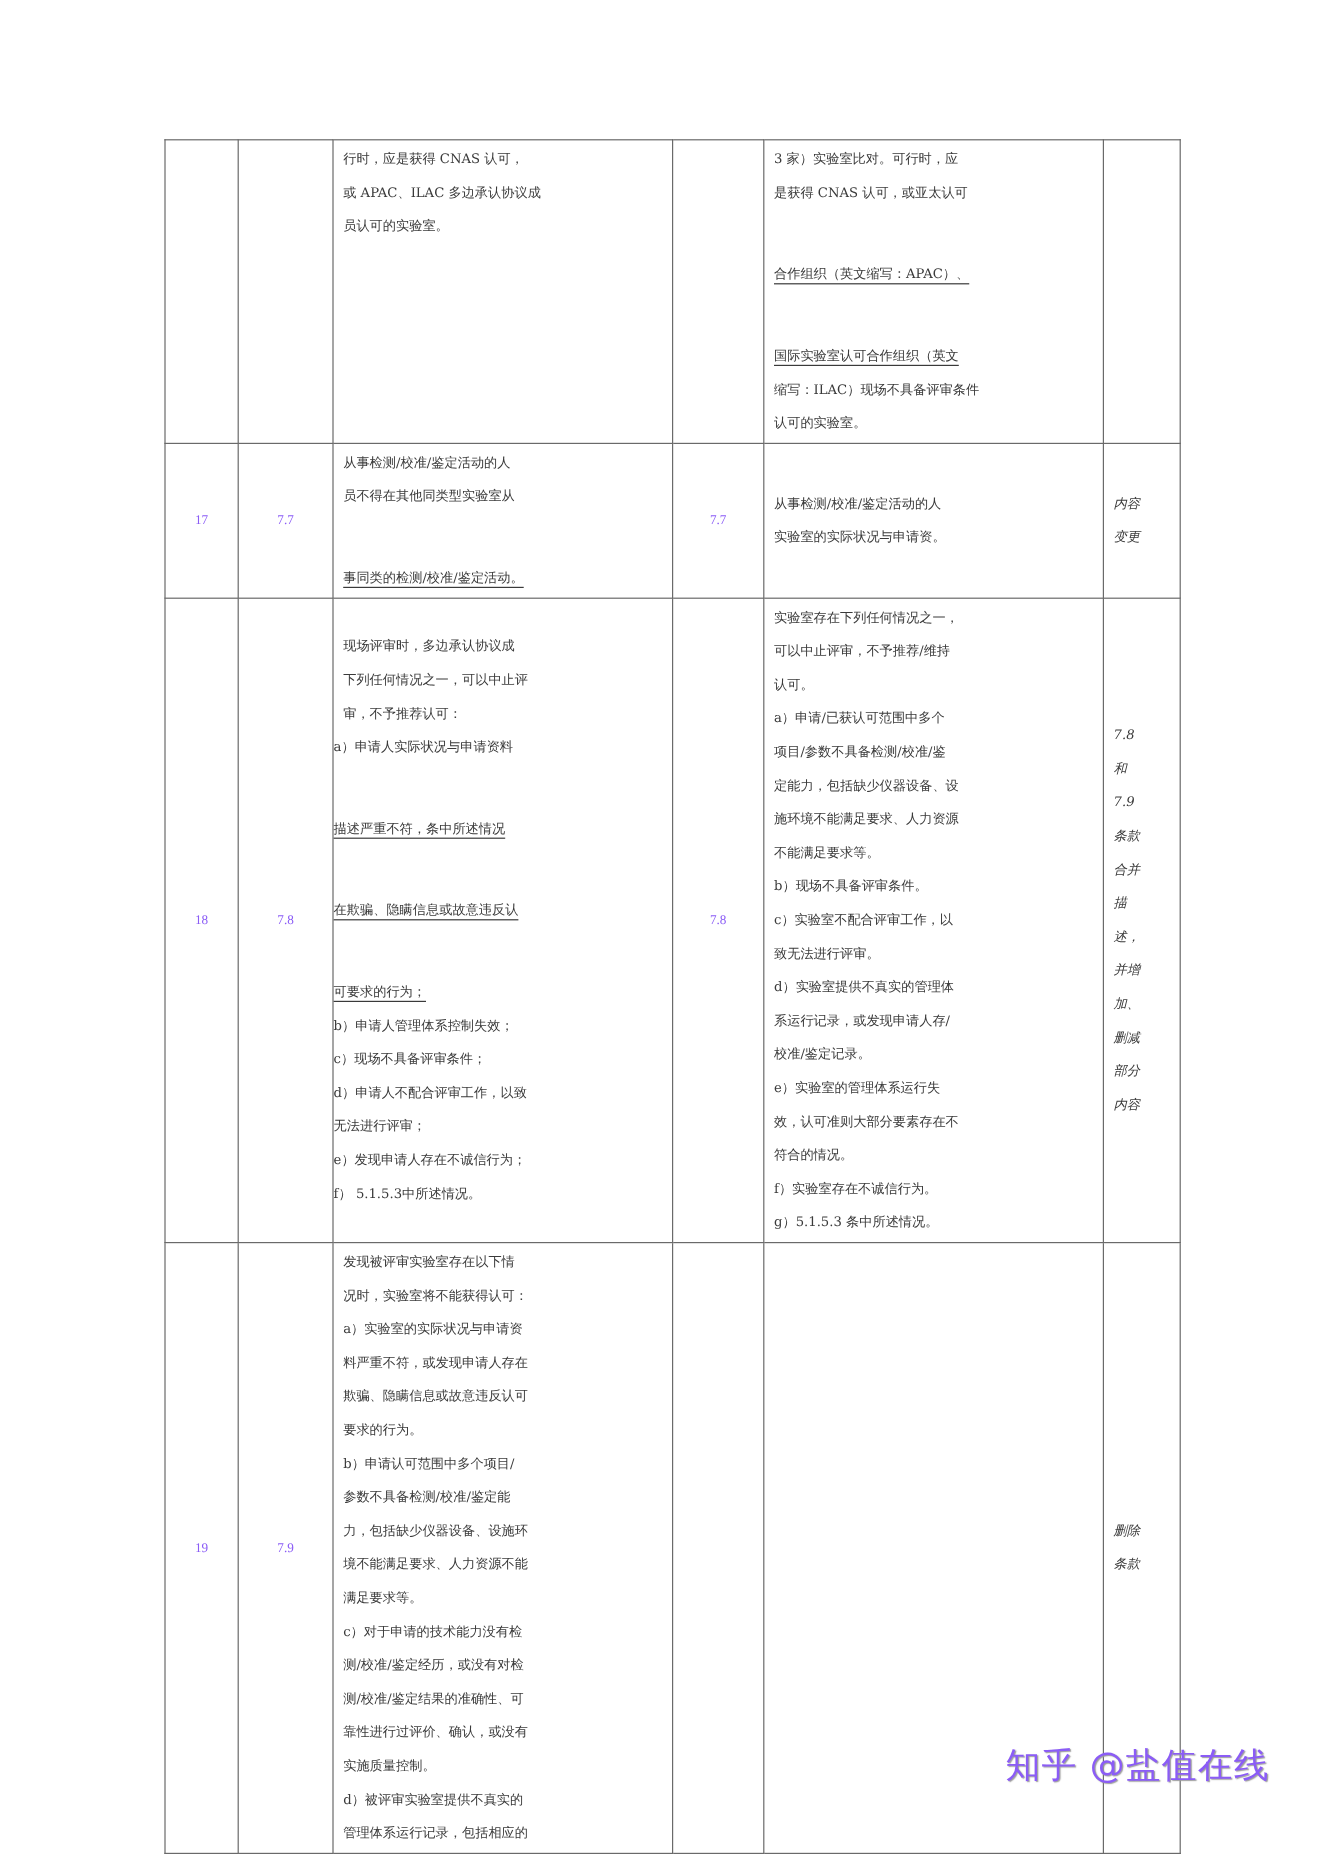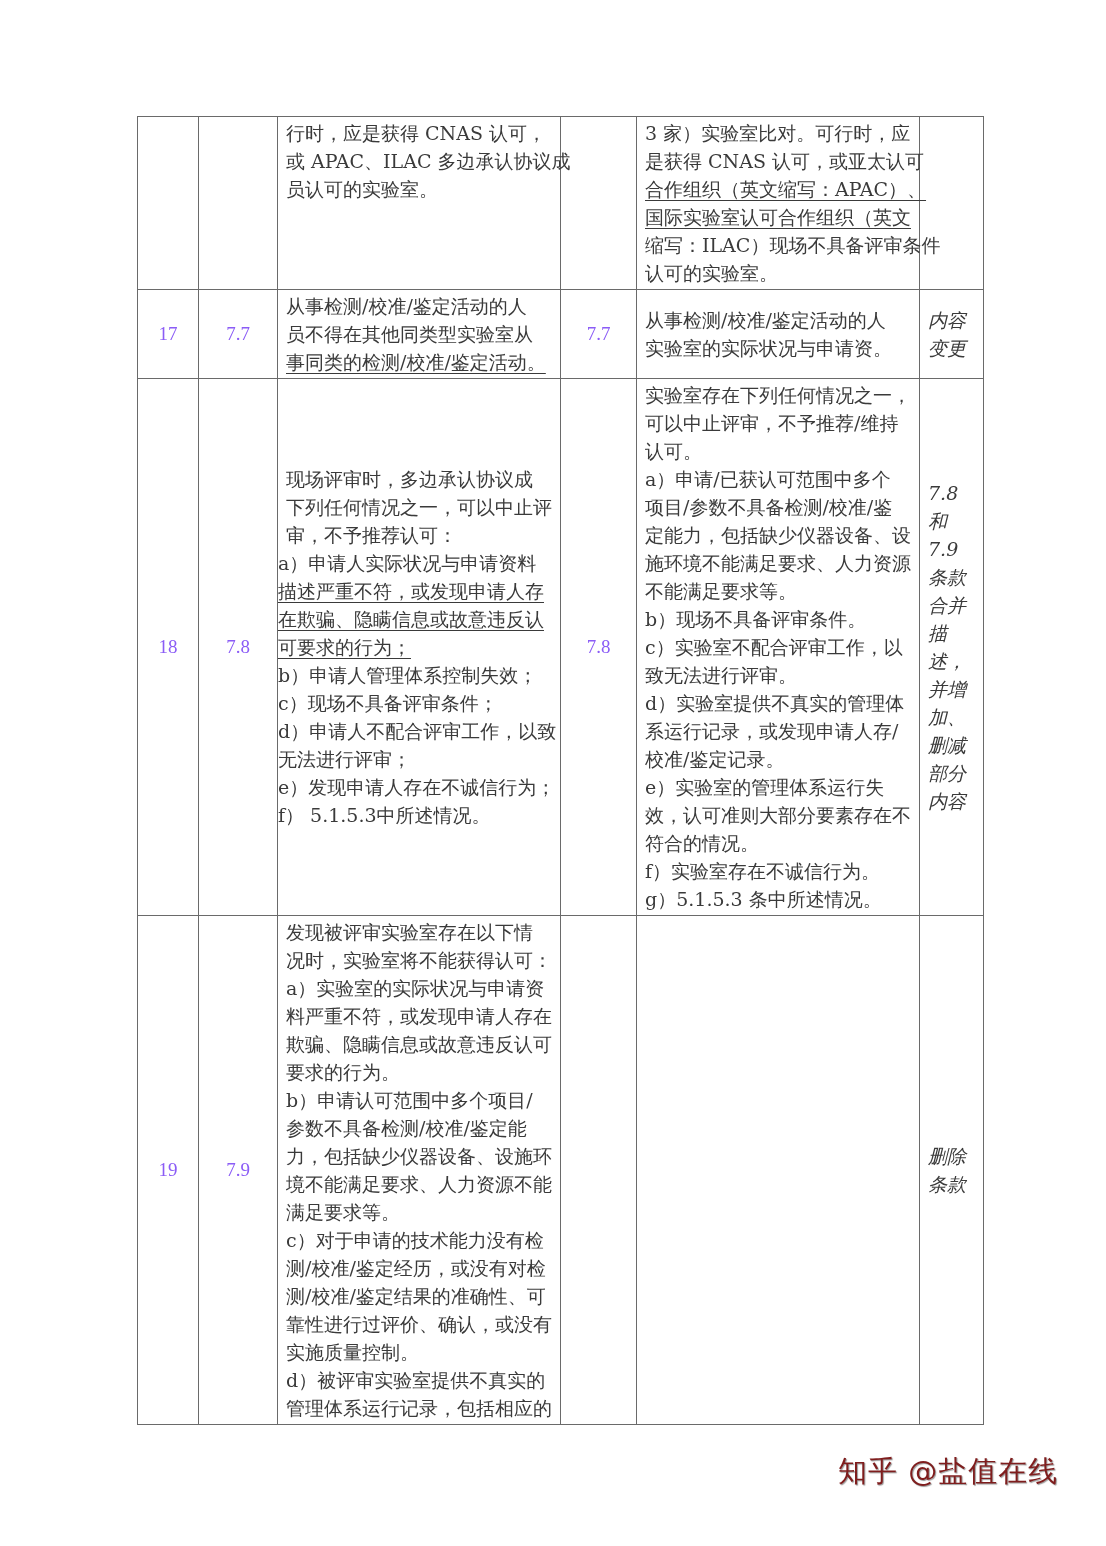--- a/index.html
+++ b/index.html
@@ -16,49 +16,49 @@
     position: absolute;
     left: 137px; top: 116px;
     border-collapse: collapse;
     table-layout: fixed;
     width: 846px;
   }
   table.cmp td {
     border: 1.5px solid #6a6a6a;
     vertical-align: top;
     padding: 0;
-    font-size: 19px;
+    font-size: 11px;
     line-height: 28px;
   }
   td.num, td.clause {
     text-align: center;
     vertical-align: middle !important;
     font-family: "Liberation Serif", serif;
     font-size: 18px;
     color: #8b5cf6;
   }
   td.text { padding: 2px 6px 2px 8px !important; }
   td.text.tight { padding-left: 0 !important; }
   td.note {
     text-align: left;
     vertical-align: middle !important;
     padding: 0 8px !important;
     font-size: 17px;
     line-height: 29px;
     font-style: italic;
   }
   .line { display: block; white-space: nowrap; }
-  .u { text-decoration: underline; text-underline-offset: 4px; }
+  .u { text-decoration: underline; text-underline-offset: 4px; margin-top: 40px; }
   .v-mid { vertical-align: middle !important; }
   .watermark {
     position: absolute;
     left: 838px; top: 1452px;
     font-family: "DejaVu Sans", sans-serif;
     font-size: 29px;
-    color: #7f1d1d;
+    color: #8b5cf6;
     text-shadow: 1px 1px 1px #9a9a9a;
     letter-spacing: 1px;
     white-space: nowrap;
   }
 </style>
 </head>
 <body>
 
 <div class="page">
   <table class="cmp">
@@ -112,21 +112,21 @@
       </tr>
 
       <tr style="height:537px">
         <td class="num">18</td>
         <td class="clause">7.8</td>
         <td class="text tight v-mid">
           <span class="line" style="padding-left:8px">现场评审时，多边承认协议成</span>
           <span class="line" style="padding-left:8px">下列任何情况之一，可以中止评</span>
           <span class="line" style="padding-left:8px">审，不予推荐认可：</span>
           <span class="line">a）申请人实际状况与申请资料</span>
-          <span class="line u">描述严重不符，或发现申请人存</span>
+          <span class="line u">描述严重不符，条中所述情况</span>
           <span class="line u">在欺骗、隐瞒信息或故意违反认</span>
           <span class="line u">可要求的行为；</span>
           <span class="line">b）申请人管理体系控制失效；</span>
           <span class="line">c）现场不具备评审条件；</span>
           <span class="line">d）申请人不配合评审工作，以致</span>
           <span class="line">无法进行评审；</span>
           <span class="line">e）发现申请人存在不诚信行为；</span>
           <span class="line">f）  5.1.5.3中所述情况。</span>
         </td>
         <td class="clause">7.8</td>

